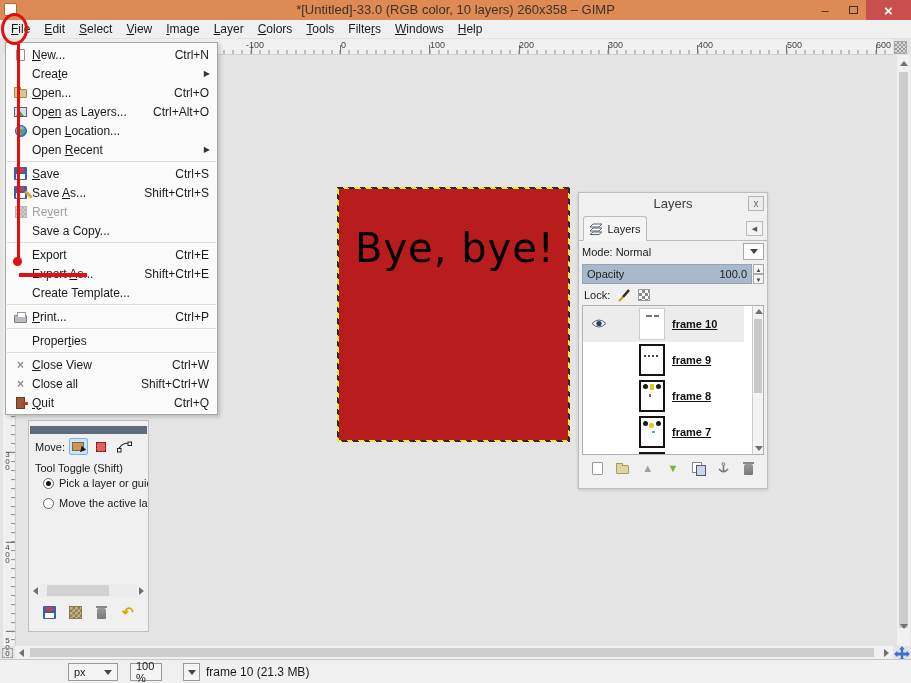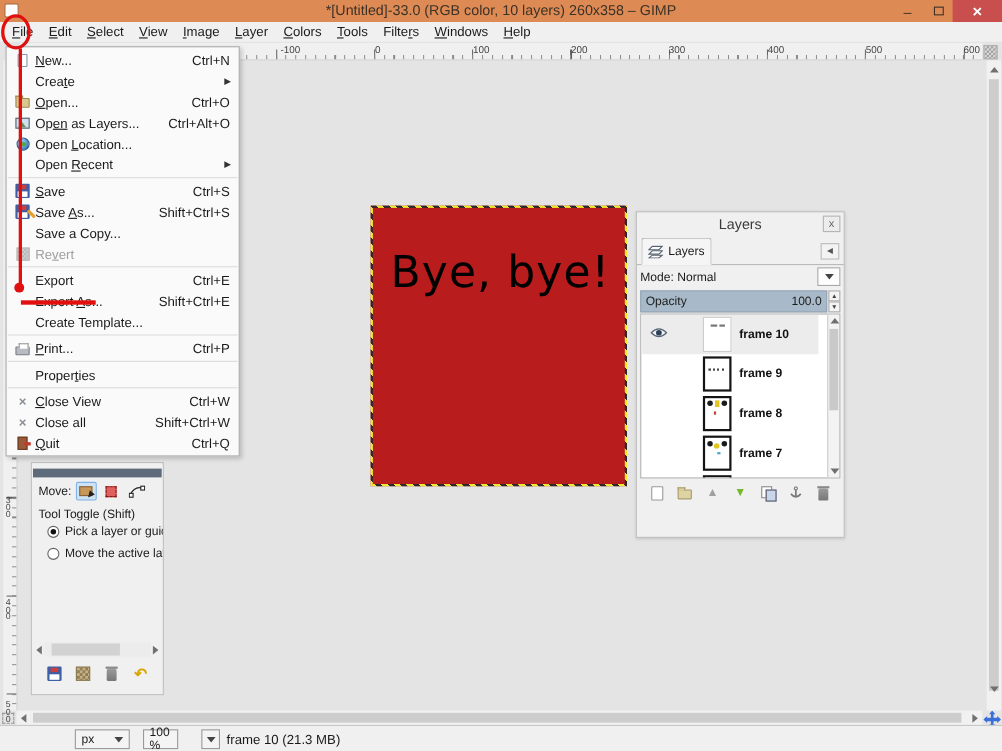--- a/index.html
+++ b/index.html
@@ -67,21 +67,21 @@
   .checker{width:12px;height:12px;background:#fff;border:1px solid #999;
     background-image:linear-gradient(45deg,#8a8a8a 25%,transparent 25% 75%,#8a8a8a 75%),linear-gradient(45deg,#8a8a8a 25%,transparent 25% 75%,#8a8a8a 75%);
     background-size:6px 6px;background-position:0 0,3px 3px;}
   #llist{position:relative;margin:0 3px;height:150px;background:#fff;border:1px solid #b0b0b0;overflow:hidden;}
   .lrow{position:absolute;left:0;width:161px;height:36px;display:flex;align-items:center;}
   .lrow.sel{background:#ececec;}
   .cell-eye{width:56px;padding-left:8px;flex:none;}
   .thumb{position:relative;flex:none;width:26px;height:32px;background:#fff;border:1px solid #ccc;}
   .thumb.bordered{border:2px solid #141414;}
   .tm{position:absolute;}
-  .lname{margin-left:7px;font-weight:bold;font-size:11px;color:#111;white-space:nowrap;}
+  .lname{margin-left:7px;font-weight:bold;font-size:11px;color:#111;white-space:nowrap;text-decoration:underline;}
   #llist-sb{position:absolute;right:0;top:0;bottom:0;width:11px;background:#f3f3f3;border-left:1px solid #ccc;}
   #llist-sb .thumbbar{position:absolute;left:1px;top:13px;width:8px;height:74px;background:#c9c9c9;}
   .tri-up{width:0;height:0;border-left:4px solid transparent;border-right:4px solid transparent;border-bottom:5px solid #707070;}
   .tri-down{width:0;height:0;border-left:4px solid transparent;border-right:4px solid transparent;border-top:5px solid #707070;}
   .tri-left{width:0;height:0;border-top:4px solid transparent;border-bottom:4px solid transparent;border-right:5px solid #707070;}
   .tri-right{width:0;height:0;border-top:4px solid transparent;border-bottom:4px solid transparent;border-left:5px solid #707070;}
   #lfooter{display:flex;align-items:center;justify-content:space-between;height:26px;padding:0 9px;}
   .fi{width:18px;height:20px;display:flex;align-items:center;justify-content:center;}
   .ic-newpage{width:11px;height:13px;background:#fff;border:1px solid #999;border-radius:1px;}
   .ic-folder2{position:relative;width:13px;height:9px;background:#ded3a2;border:1px solid #a89c6a;border-radius:1px;margin-top:3px;}
@@ -197,21 +197,21 @@
     <div class="mb"><i></i><u>I</u><i>mage</i></div>
     <div class="mb"><i></i><u>L</u><i>ayer</i></div>
     <div class="mb"><i></i><u>C</u><i>olors</i></div>
     <div class="mb"><i></i><u>T</u><i>ools</i></div>
     <div class="mb"><i>Filte</i><u>r</u><i>s</i></div>
     <div class="mb"><i></i><u>W</u><i>indows</i></div>
     <div class="mb"><i></i><u>H</u><i>elp</i></div>
   </div>
 
   <div class="abs" id="ruler-h">
-    <span class="rlab" style="left:237px">-100</span>
+    <span class="rlab" style="left:228px">-100</span>
     <span class="rlab" style="left:323px">0</span>
     <span class="rlab" style="left:412px">100</span>
     <span class="rlab" style="left:501px">200</span>
     <span class="rlab" style="left:590px">300</span>
     <span class="rlab" style="left:680px">400</span>
     <span class="rlab" style="left:769px">500</span>
     <span class="rlab" style="left:858px">600</span>
   </div>
   <div class="abs" id="ruler-v">
     <span class="vlab" style="top:397px">300</span>
@@ -251,20 +251,28 @@
     <div id="lopacity">
       <div id="lopacity-bar">
         <span id="lopacity-label">Opacity</span>
         <span id="lopacity-value">100.0</span>
       </div>
       <span id="lspin">
         <span>▲</span>
         <span>▼</span>
       </span>
     </div>
+    <div id="llock">
+      <span>Lock:</span>
+      <svg width="14" height="13">
+          <path d="M2 12 L6 8" stroke="#caa030" stroke-width="2.4" fill="none"></path>
+          <path d="M6 8 L12 1" stroke="#3a2a1a" stroke-width="2.6" fill="none"></path>
+        </svg>
+      <span class="checker"></span>
+    </div>
     <div id="llist">
       <div class="lrow sel" style="top:0">
         <span class="cell-eye">
           <svg width="16" height="11">
               <path d="M1 5.5 Q8 -1.5 15 5.5 Q8 12.5 1 5.5 Z" fill="#eef3f8" stroke="#5a6675" stroke-width="1"></path>
               <circle cx="8" cy="5.5" r="2.6" fill="#2e4055"></circle>
             </svg>
         </span>
         <span class="thumb">
           <span class="tm" style="left:6px;top:6px;width:6px;height:2px;background:#777"></span>
@@ -430,29 +438,29 @@
         <span class="mis">Ctrl+S</span>
       </div>
     <div class="mi">
         <span class="mic" style="position:relative">
           <span class="ic-floppy"></span>
           <span class="ic-pen"></span>
         </span>
         <span class="mil"><i>Save </i><u>A</u><i>s...</i></span>
         <span class="mis">Shift+Ctrl+S</span>
       </div>
+    <div class="mi dis">
+        <span class="mic">
+          <span class="ic-revert"></span>
+        </span>
+        <span class="mil"><i>Re</i><u>v</u><i>ert</i></span>
+      </div>
     <div class="mi">
         <span class="mic"></span>
         <span class="mil"><i>Save a Copy...</i></span>
-      </div>
-    <div class="mi dis">
-        <span class="mic">
-          <span class="ic-revert"></span>
-        </span>
-        <span class="mil"><i>Re</i><u>v</u><i>ert</i></span>
       </div>
     <div class="msep"></div>
     <div class="mi">
         <span class="mic"></span>
         <span class="mil"><i>Export</i></span>
         <span class="mis">Ctrl+E</span>
       </div>
     <div class="mi">
         <span class="mic"></span>
         <span class="mil"><i>Export </i><u>A</u><i>s...</i></span>

